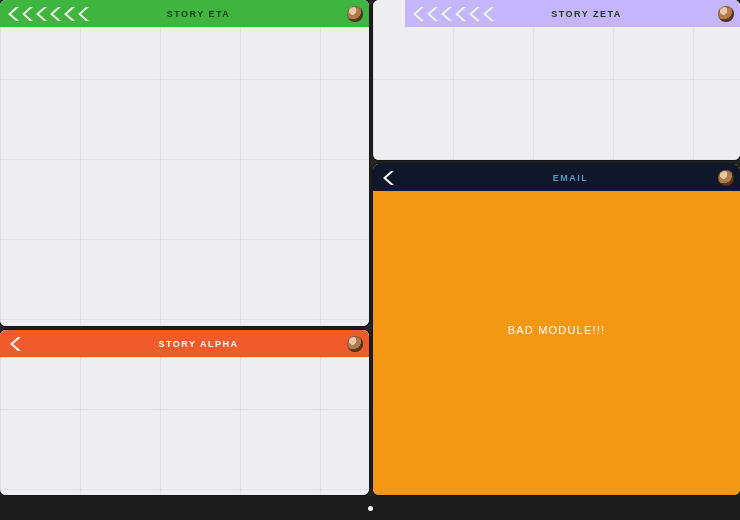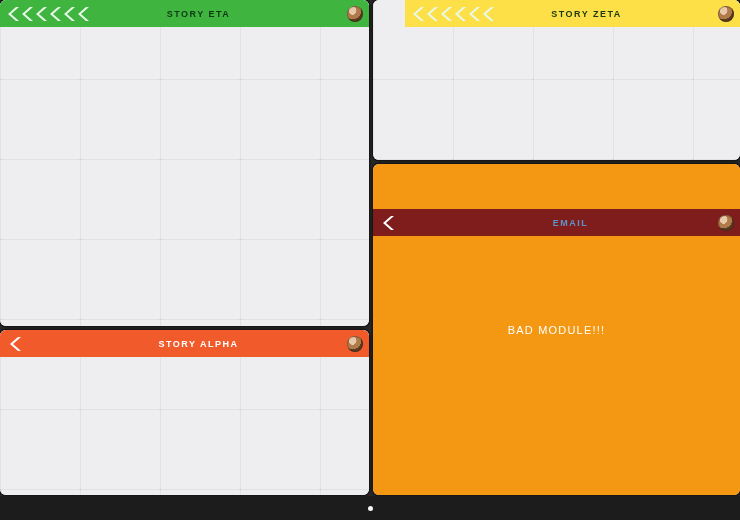--- a/index.html
+++ b/index.html
@@ -17,23 +17,23 @@
     background-size: 80px 80px, 80px 80px, 80px 80px, 80px 80px;
   }
   .header { position: relative; height: 27px; display: flex; align-items: center; padding-left: 28px; }
   .header .title { flex: 1; text-align: center; font-size: 9px; letter-spacing: 1.5px; font-weight: 600; }
   .chevrons { position: absolute; left: 4px; top: 0; bottom: 0; display: flex; align-items: center; gap: 0; }
   .chevrons svg { display: block; }
   .avatar { position: absolute; right: 6px; top: 50%; transform: translateY(-50%); width: 16px; height: 16px; border-radius: 50%; background: radial-gradient(circle at 35% 30%, #e7c8a8 0 25%, #b07a4a 26% 55%, #5a3b22 56% 100%); box-shadow: inset 0 0 0 1px rgba(0,0,0,0.25); }
 
   
   .hdr-eta   { background: #3fb53f; color: #0d3a12; }
-  .hdr-zeta  { background: #fde047; color: #1c3b0e; margin-left: 32px; }
+  .hdr-zeta  { background: #c4b5fd; color: #1c3b0e; margin-left: 32px; }
   .hdr-alpha { background: #f15a2b; color: #ffffff; }
-  .hdr-email { background: #7f1d1d; color: #cfeaff; margin-top: 45px; }
+  .hdr-email { background: #0f172a; color: #cfeaff; }
 
   
   .email-body { position: absolute; inset: 0; background: #f49712; display: flex; align-items: center; justify-content: center; }
   .email-body .msg { color: #ffffff; font-size: 11px; letter-spacing: 1.2px; font-weight: 400; }
 
   
   .bottombar { position: absolute; left: 0; right: 0; bottom: 0; height: 24px; background: #1c1c1c; display: flex; align-items: center; justify-content: center; }
   .page-dot { width: 5px; height: 5px; border-radius: 50%; background: #f5f5f5; }
 
   

